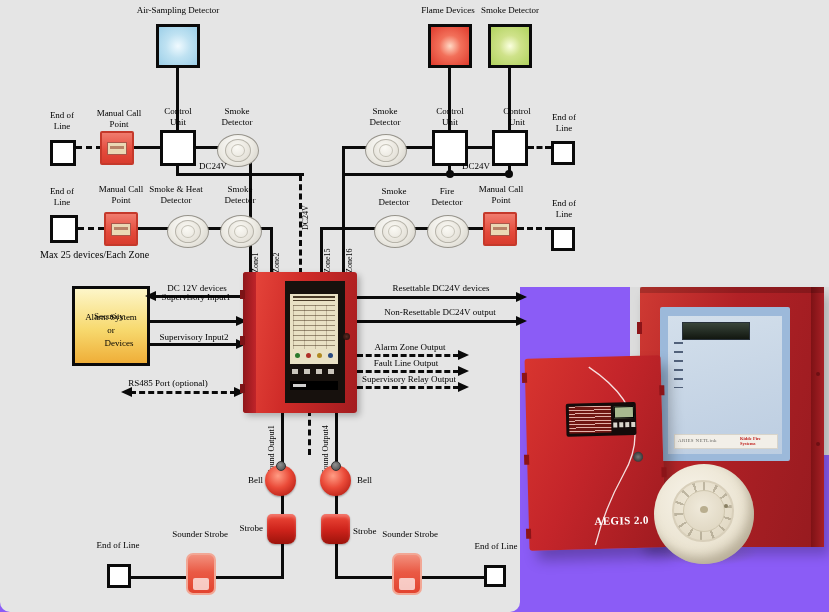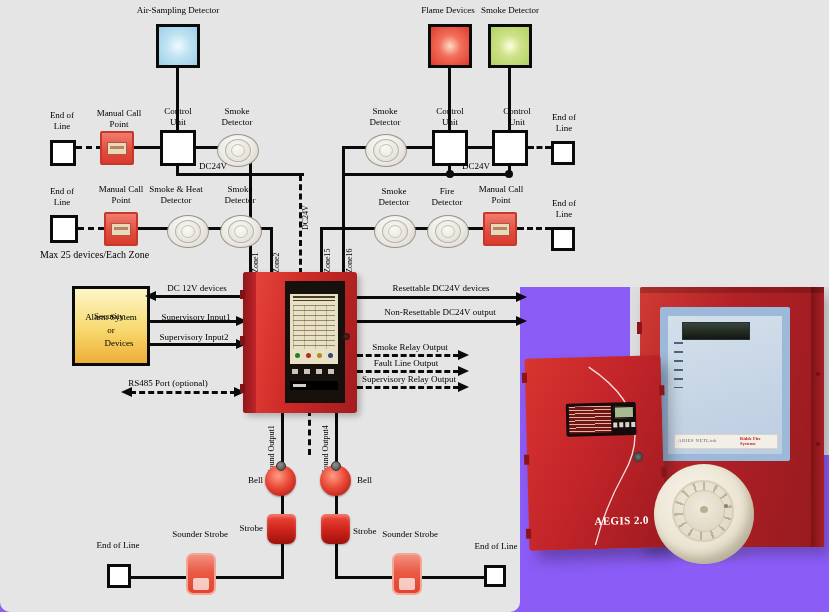--- a/index.html
+++ b/index.html
@@ -145,42 +145,42 @@
     <div class="lb" style="left:0;top:22px;width:68px;">Security</div>
     <div class="lb" style="left:0;top:23px;width:72px;">Alarm System</div>
     <div class="lb" style="left:0;top:36px;width:72px;">or</div>
     <div class="lb" style="left:0;top:49px;width:88px;">Devices</div>
   </div>
 
   <div class="lb" style="left:148px;top:283px;width:98px;">DC 12V devices</div>
   <div class="hw" style="left:154px;top:295px;width:90px;"></div>
   <div class="ahl" style="left:145px;top:291px;"></div>
 
-  <div class="lb" style="left:146px;top:312px;width:100px;">Supervisory Input1</div>
+  <div class="lb" style="left:146px;top:292px;width:100px;">Supervisory Input1</div>
   <div class="hw" style="left:148px;top:320px;width:90px;"></div>
   <div class="ahr" style="left:236px;top:316px;"></div>
 
   <div class="lb" style="left:144px;top:332px;width:100px;">Supervisory Input2</div>
   <div class="hw" style="left:148px;top:343px;width:90px;"></div>
   <div class="ahr" style="left:236px;top:339px;"></div>
 
   <div class="lb" style="left:116px;top:378px;width:104px;">RS485 Port (optional)</div>
   <div class="dh" style="left:130px;top:391px;width:106px;"></div>
   <div class="ahl" style="left:121px;top:387px;"></div>
   <div class="ahr" style="left:234px;top:387px;"></div>
 
   <div class="lb" style="left:378px;top:283px;width:126px;">Resettable DC24V devices</div>
   <div class="hw" style="left:357px;top:296px;width:161px;"></div>
   <div class="ahr" style="left:516px;top:292px;"></div>
 
   <div class="lb" style="left:372px;top:307px;width:136px;">Non-Resettable DC24V output</div>
   <div class="hw" style="left:357px;top:320px;width:161px;"></div>
   <div class="ahr" style="left:516px;top:316px;"></div>
 
-  <div class="lb" style="left:366px;top:342px;width:88px;">Smoke Relay Output</div>
+  <div class="lb" style="left:366px;top:342px;width:88px;">Alarm Zone Output</div>
   <div class="dh" style="left:357px;top:354px;width:102px;"></div>
   <div class="ahr" style="left:458px;top:350px;"></div>
 
   <div class="lb" style="left:364px;top:358px;width:84px;">Fault Line Output</div>
   <div class="dh" style="left:357px;top:370px;width:102px;"></div>
   <div class="ahr" style="left:458px;top:366px;"></div>
 
   <div class="lb" style="left:354px;top:374px;width:110px;">Supervisory Relay Output</div>
   <div class="dh" style="left:357px;top:386px;width:102px;"></div>
   <div class="ahr" style="left:458px;top:382px;"></div>

